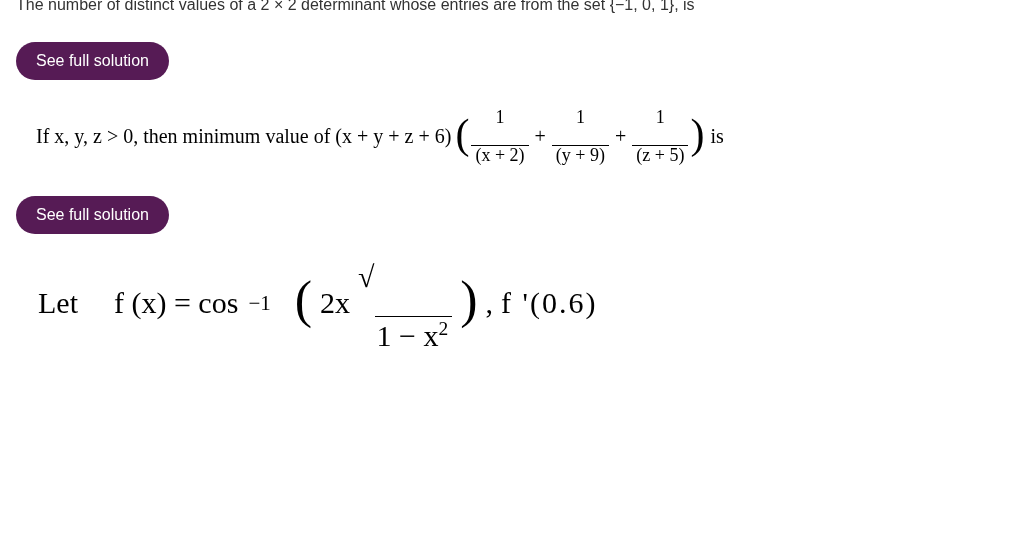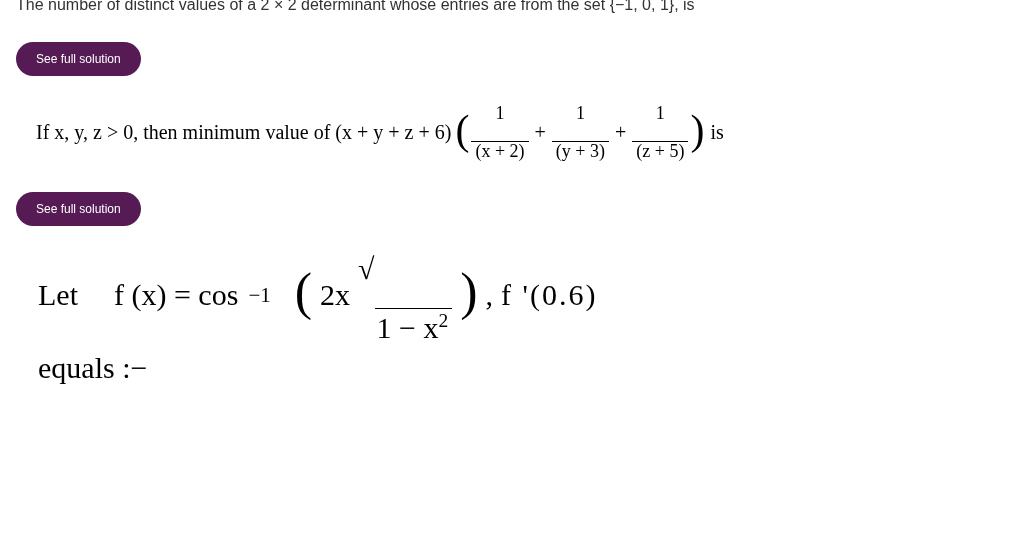--- a/index.html
+++ b/index.html
@@ -21,21 +21,21 @@
       margin-top: -4px;
       margin-bottom: 28px;
       white-space: nowrap;
     }
     .solution-btn {
       background: #561b55;
       color: #ffffff;
       border: none;
       border-radius: 20px;
       padding: 10px 20px;
-      font-size: 12px;
+      font-size: 16px;
       font-weight: 500;
       cursor: pointer;
       display: inline-block;
       margin-bottom: 28px;
     }
     .question-block {
       margin: 0 0 30px 20px;
       font-family: 'Times New Roman', Times, serif;
     }
     .q1-line {
@@ -149,21 +149,21 @@
   <div class="q1-line">
     <span class="q1-prefix">If x, y, z &gt; 0, then minimum value of (x + y + z + 6)</span>
     <span class="paren-big">(</span>
     <span class="fraction">
       <span class="num">1</span>
       <span class="den">(x + 2)</span>
     </span>
     <span class="plus-between">+</span>
     <span class="fraction">
       <span class="num">1</span>
-      <span class="den">(y + 3)</span>
+      <span class="den">(y + 9)</span>
     </span>
     <span class="plus-between">+</span>
     <span class="fraction">
       <span class="num">1</span>
       <span class="den">(z + 5)</span>
     </span>
     <span class="paren-big">)</span>
     <span class="q1-suffix"> is</span>
   </div>
 </div>
@@ -182,17 +182,16 @@
     <span class="sqrt-wrap">
       <span class="radical">√</span>
       <span class="radicand">
         <span>1 − x</span><span class="sup2">2</span>
       </span>
     </span>
     <span class="paren-big2">)</span>
     <span>,</span>
     <span class="q2-fprime">f   '(0.6)</span>
   </div>
-  <div>equals :−</div>
 </div>
 
 
 
 
 </body></html>

